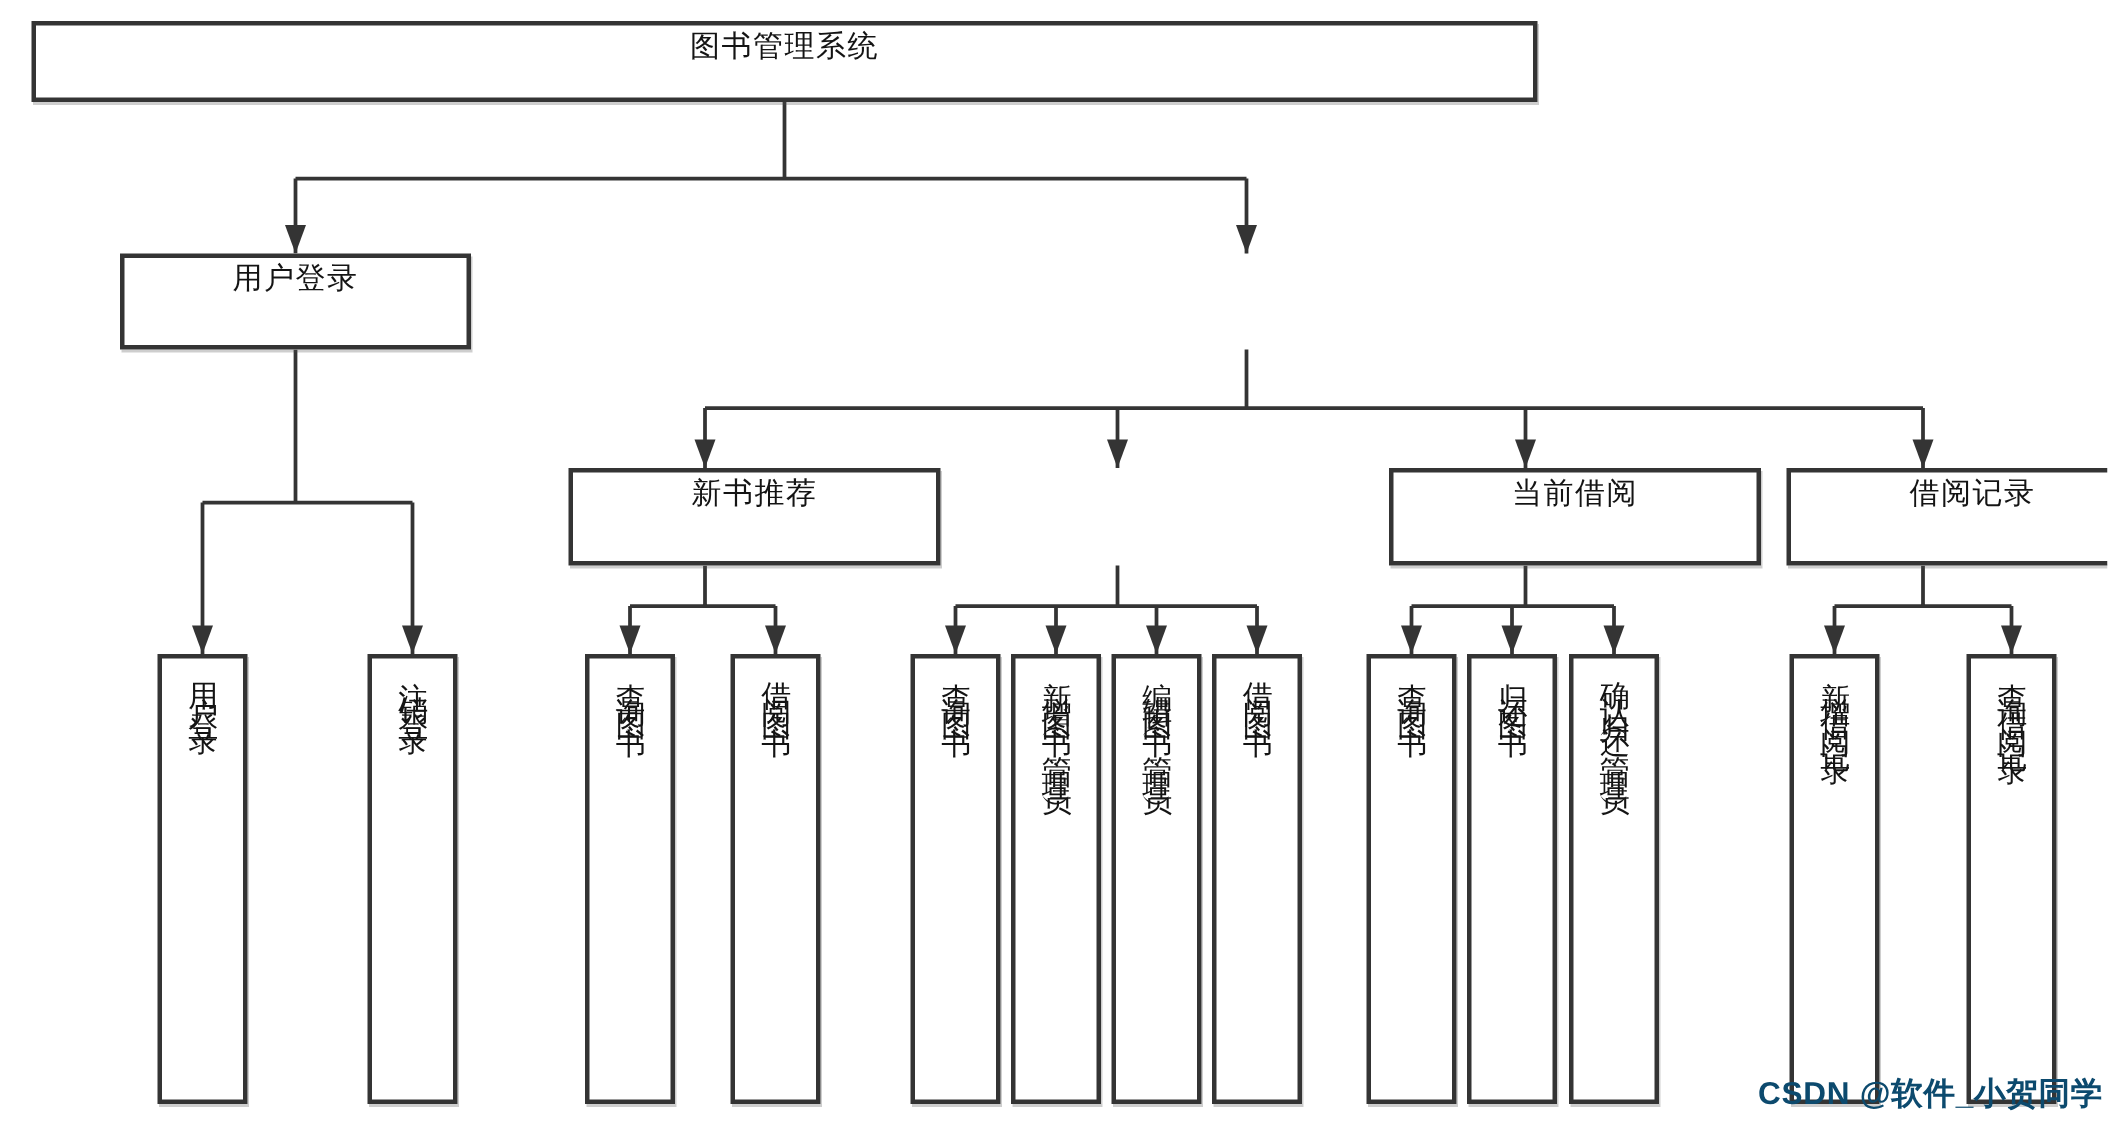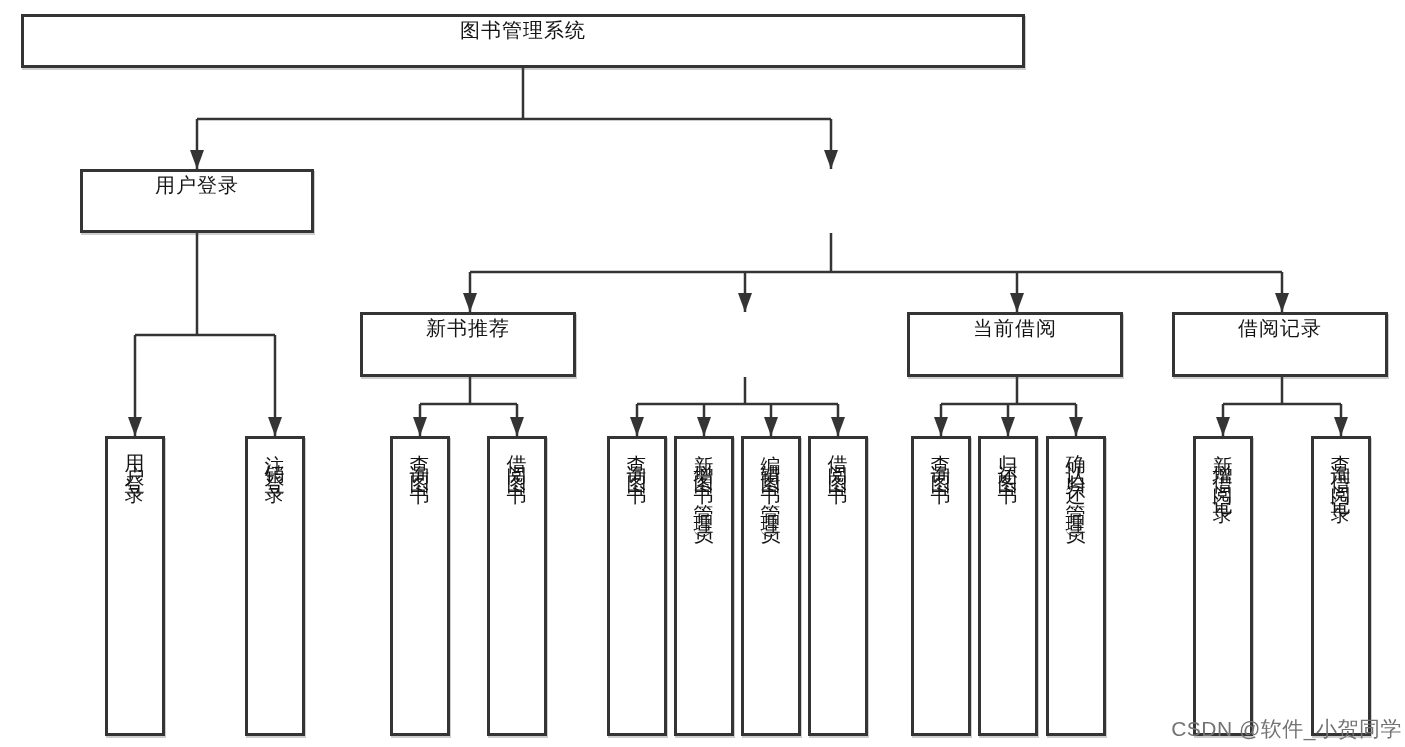--- a/index.html
+++ b/index.html
@@ -26,38 +26,39 @@
     display: flex;
     align-items: flex-start;
     justify-content: center;
     color: #141414;
   }
   .root {
     left: 21px; top: 14px; width: 1004px; height: 54px;
     font-size: 20px; letter-spacing: 1px;
   }
   .lvl2 { top: 169px; width: 234px; height: 64px; font-size: 20px; letter-spacing: 1px; }
-  .mod  { top: 312px; width: 216px; height: 65px; font-size: 20px; letter-spacing: 1px; }
+  .mod  { top: 312px; width: 248px; height: 65px; font-size: 20px; letter-spacing: 1px; margin-left: 19px; }
   .leaf { top: 436px; width: 60px;  height: 300px; }
   .vtext {
     writing-mode: vertical-rl;
     text-orientation: mixed;
     font-size: 20px;
     letter-spacing: 10px;
     line-height: 1.1;
     white-space: nowrap;
   }
   .watermark {
     position: absolute;
     right: 3px;
     bottom: 4px;
     font-size: 21px;
-    color: #737373;
+    color: #0c4a6e;
     letter-spacing: 0.5px;
     z-index: 5;
+    font-weight: bold;
   }
 </style>
 </head>
 <body>
 
 <div class="stage">
 
   <svg class="wires" viewBox="0 0 1405 747" xmlns="http://www.w3.org/2000/svg">
     <g stroke="#343434" stroke-width="2.5" fill="none">
       <path d="M523 68 V119 M197 119 H831 M197 119 V169 M831 119 V169"></path>

